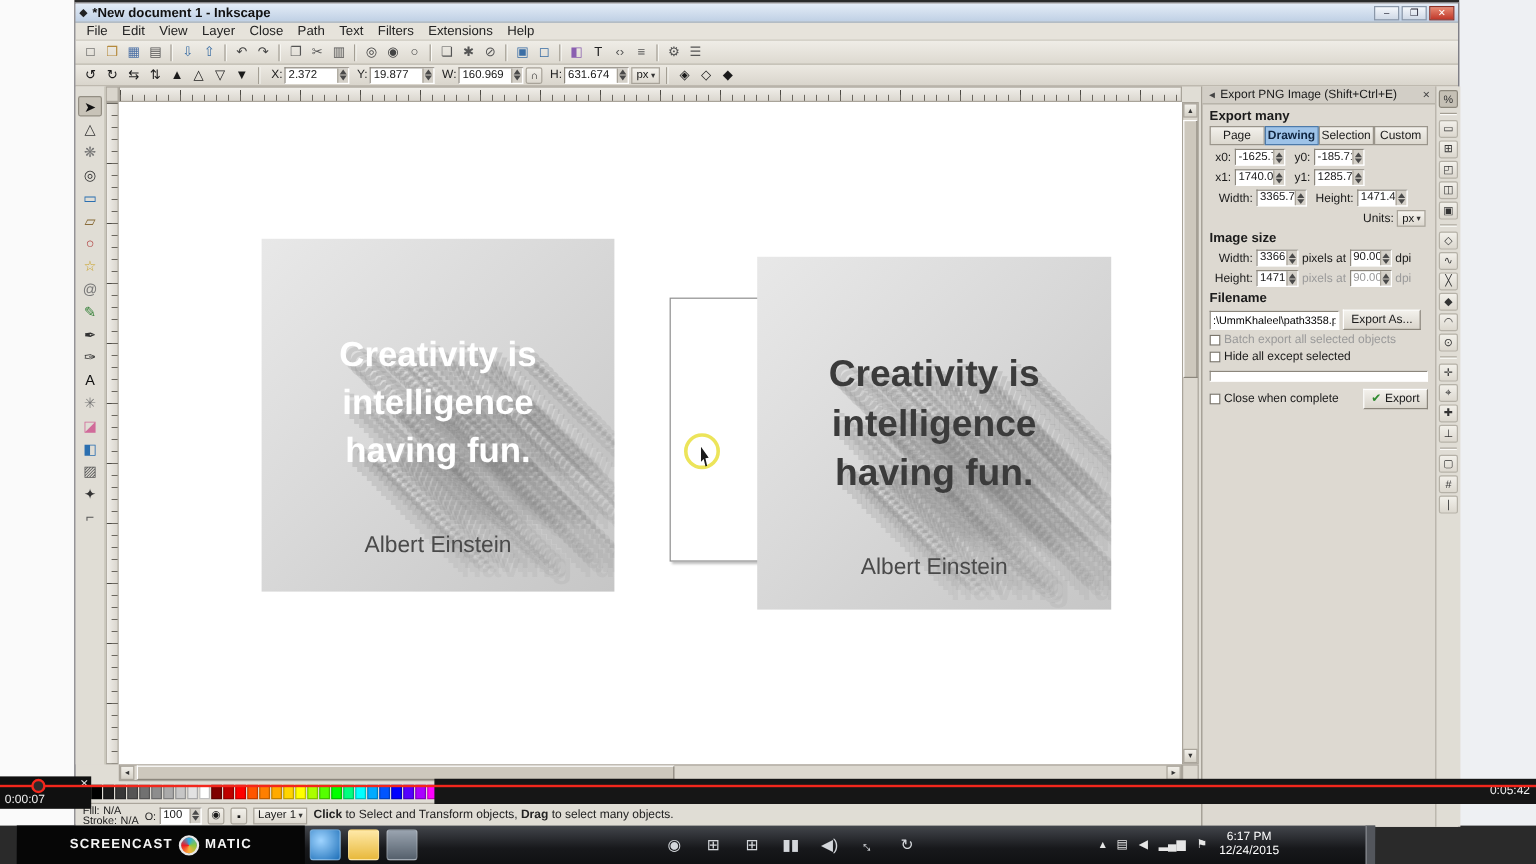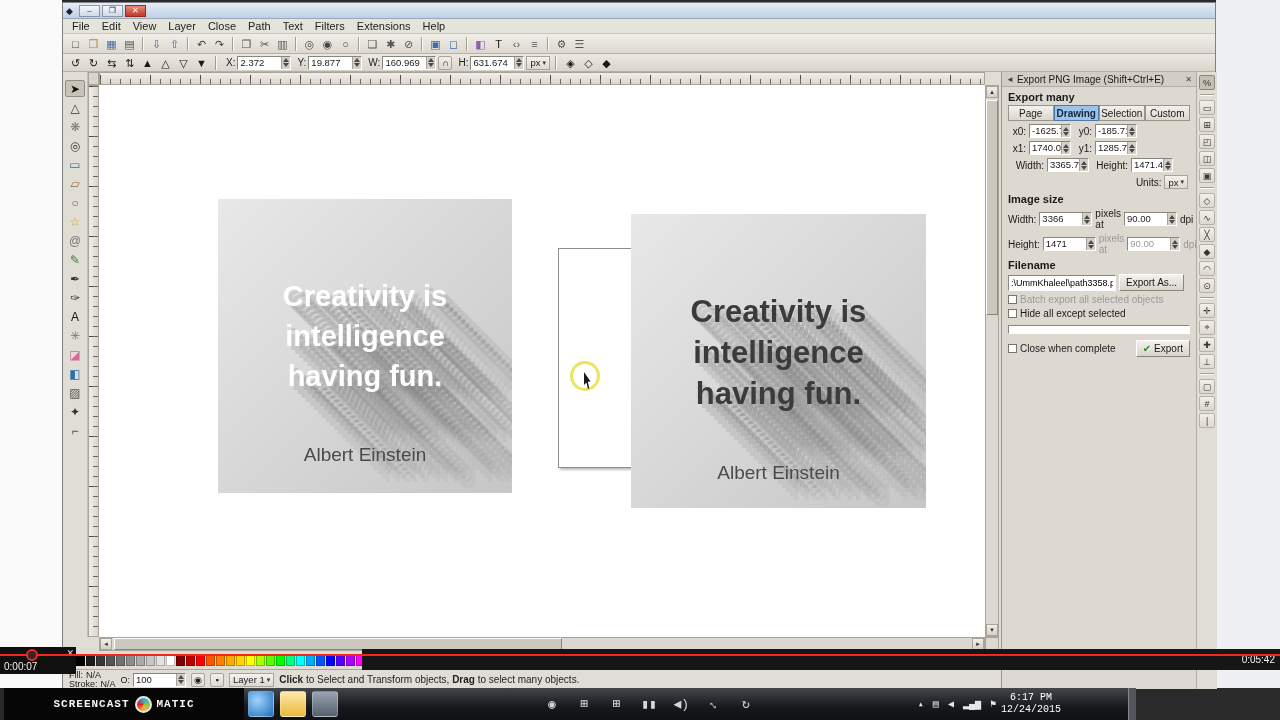--- a/index.html
+++ b/index.html
@@ -31,21 +31,21 @@
   .icon-btn{width:17px;height:16px;display:flex;align-items:center;justify-content:center;
     font-size:11px;line-height:16px;border:1px solid transparent;border-radius:2px;background:transparent;}
   .tsep{width:2px;height:14px;border-left:1px solid #a39e93;border-right:1px solid #fbfaf7;margin:0 3px;}
 
   #toolctrl{left:0;top:51px;width:100%;height:18px;display:flex;align-items:center;gap:2px;
     padding-left:4px;background:linear-gradient(#ece9e2,#d9d5cc);border-bottom:1px solid #b6b1a6;font-size:10px;}
   .tc-icons{display:flex;gap:1px;}
   .tc-label{margin-left:4px;color:#222;}
   .spin{display:flex;height:14px;background:#fff;border:1px solid;border-color:#8b867c #ffffff #ffffff #8b867c;}
   .spin-val{padding:0 2px;font-size:9.5px;white-space:nowrap;overflow:hidden;}
-  .w52 .spin-val{width:43px;} .w40 .spin-val{width:31px;} .w30 .spin-val{width:42px;}
+  .w52 .spin-val{width:43px;} .w40 .spin-val{width:31px;} .w30 .spin-val{width:24px;}
   .spin-btns{width:9px;display:flex;flex-direction:column;justify-content:center;align-items:center;gap:1px;
     background:#d4d0c8;border-left:1px solid #a9a49a;}
   .spin-btns::before{content:"";border-left:3px solid transparent;border-right:3px solid transparent;border-bottom:4px solid #4a4a4a;}
   .spin-btns::after{content:"";border-left:3px solid transparent;border-right:3px solid transparent;border-top:4px solid #4a4a4a;}
   .mini-btn{width:14px;height:14px;display:flex;align-items:center;justify-content:center;font-size:9px;
     background:linear-gradient(#f2f0ea,#dcd8cf);border:1px solid #a9a49a;border-radius:2px;}
   .unit-sel{display:flex;align-items:center;gap:2px;height:14px;padding:0 3px;background:linear-gradient(#f5f3ee,#ddd9d0);
     border:1px solid #a9a49a;font-size:9.5px;}
   .chev{font-size:7px;color:#333;}
 
@@ -148,21 +148,21 @@
   #recline{left:0;top:654px;width:1280px;height:2px;background:#f3271c;z-index:60;}
   #recdot{left:26px;top:649px;width:12px;height:12px;border:2px solid #f3271c;border-radius:50%;background:#2a2a2a;z-index:61;}
   #recchip{left:0;top:647px;width:76px;height:27px;background:#101010;z-index:59;display:flex;align-items:flex-end;padding:0 3px 2px 4px;}
   #recchip .rtime{color:#f2f2f2;font-size:10px;}
   #recclose{position:absolute;right:2px;top:2px;color:#ddd;font-size:9px;line-height:9px;}
   #recband{left:362px;top:649px;width:918px;height:21px;background:#161616;z-index:58;
     display:flex;align-items:center;justify-content:flex-end;padding-right:5px;}
   #recband .rtime{color:#f2f2f2;font-size:10px;}
 
   
-  #taskbar{left:4px;top:688px;width:1132px;height:32px;background:linear-gradient(#43464c,#17181b 60%,#101113);z-index:70;font-family:Liberation Mono, monospace;}
+  #taskbar{left:14px;top:688px;width:1132px;height:32px;background:linear-gradient(#43464c,#17181b 60%,#101113);z-index:70;}
   #tb-brand{position:absolute;left:0;top:0;width:240px;height:32px;background:#060606;display:flex;align-items:center;justify-content:center;gap:5px;}
   .brandtxt{color:#f5f5f5;font-size:11px;font-weight:bold;letter-spacing:1px;}
   #tb-logo{width:17px;height:17px;border-radius:50%;background:conic-gradient(#29abe2,#8cc63f,#fbb03b,#ed1c24,#29abe2);
     border:2px solid #e8e8e8;}
   #tb-apps{position:absolute;left:244px;top:3px;display:flex;gap:6px;}
   .tb-app{width:26px;height:26px;border-radius:3px;border:1px solid rgba(255,255,255,.25);}
   .app0{background:radial-gradient(circle at 35% 35%,#9fd4ff,#1d6fb8);}
   .app1{background:linear-gradient(#ffe9a8,#e8b93c);}
   .app2{background:linear-gradient(#9aa4b0,#55606c);}
   #tb-controls{position:absolute;left:540px;top:0;width:210px;height:32px;display:flex;align-items:center;justify-content:space-between;}
@@ -177,20 +177,21 @@
 <body>
 
 <div class="screen">
   <div class="abs" id="deskl"></div>
   <div class="abs" id="deskr"></div>
 
   <div class="abs" id="win">
 
     <div class="abs" id="titlebar">
       <span class="wicon">◆</span>
+      <span class="wtitle">*New document 1 - Inkscape</span>
       <span class="tbtn">–</span>
       <span class="tbtn">❐</span>
       <span class="tbtn close">✕</span>
     </div>
 
     <div class="abs" id="menubar">
         <span class="menu-item">File</span>
         <span class="menu-item">Edit</span>
         <span class="menu-item">View</span>
         <span class="menu-item">Layer</span>

